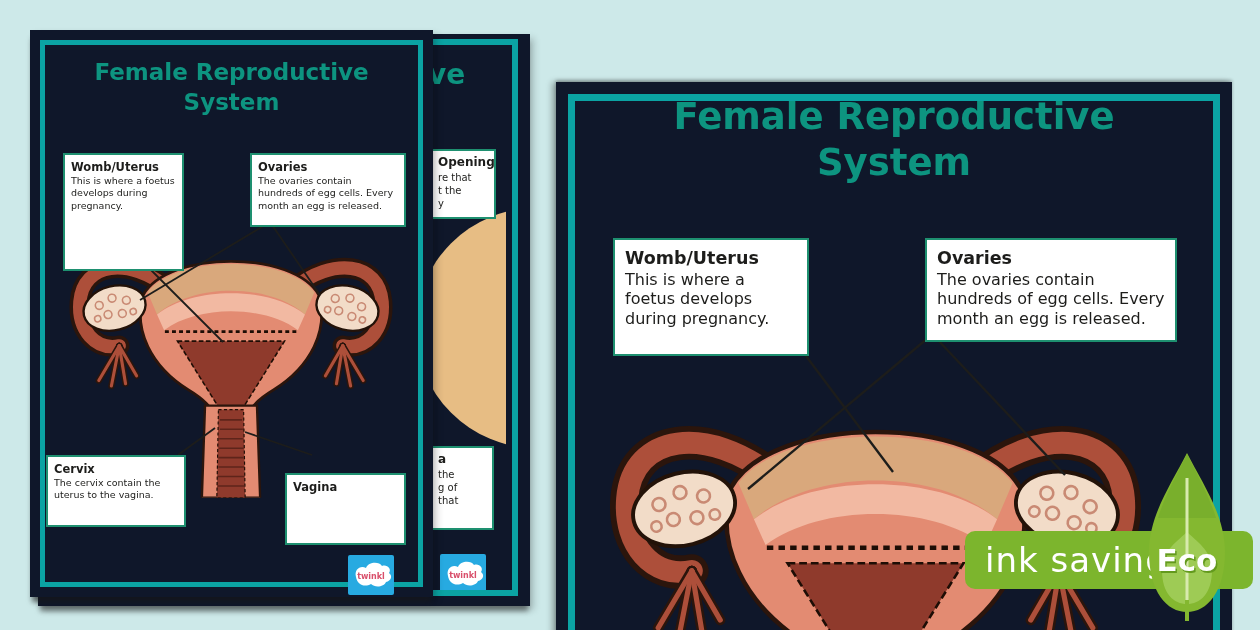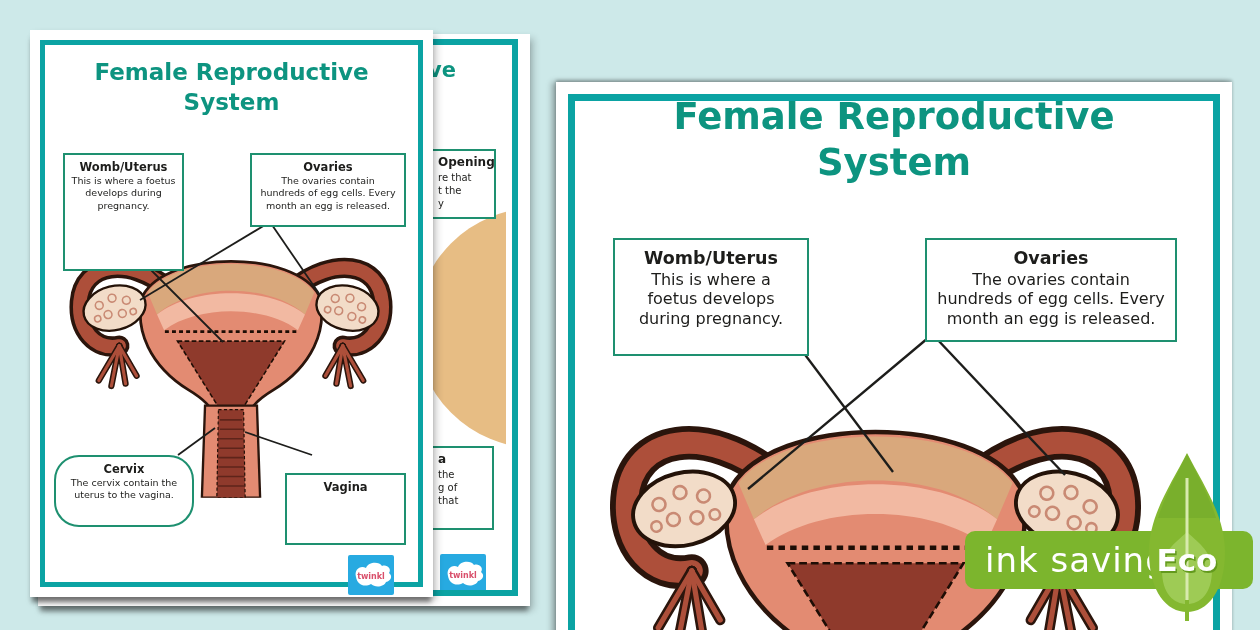--- a/index.html
+++ b/index.html
@@ -1,55 +1,55 @@
 <!DOCTYPE html>
 <html><head>
 <meta charset="utf-8">
 <style>
   html,body{margin:0;padding:0;}
   .stage{
     position:relative; width:1260px; height:630px; overflow:hidden;
     background:#cde9e9;
     font-family:"DejaVu Sans", sans-serif;
   }
-  .poster{ position:absolute; background:#ffffff; }
+  .poster{ position:absolute; background:#0f172a; }
   .poster-shadow{ box-shadow: 0 7px 5px -2px rgba(25,25,25,.55), 4px 4px 7px rgba(0,0,0,.18); }
 
   
   .poster-back{ left:38px; top:34px; width:492px; height:572px; z-index:1;
     box-shadow: 0 7px 5px -2px rgba(25,25,25,.5), 4px 4px 7px rgba(0,0,0,.18);}
   .poster-back .clip{ position:absolute; left:16px; right:24px; top:16px; bottom:16px; overflow:hidden; z-index:1;}
   .tan-circle{ position:absolute; right:-150px; top:158px; width:240px; height:240px;
     border-radius:50%; background:#e7bd84;}
   .poster-back .frame{ position:absolute; left:10px; right:12px; top:5px; bottom:10px;
     border:6px solid #0ba3a3; z-index:3; pointer-events:none;}
   .title-frag{ position:absolute; left:390px; top:24px; z-index:2;
-    color:#0d9480; font-size:21px; font-weight:bold;}
+    color:#0d9480; font-size:28px; font-weight:bold;}
   .frag-box{ position:absolute; background:#fff; border:2px solid #1e9070; z-index:2;
     font-size:10px; line-height:1.3; color:#1d1d1b;}
   .frag-box .pad{ padding:4px 4px 4px 58px;}
   .frag-box .b{ font-weight:bold; font-size:12px;}
   .frag-top{ left:340px; top:115px; width:114px; height:66px;}
   .frag-bottom{ left:340px; top:412px; width:112px; height:80px;}
 
   
   .poster-front{ left:30px; top:30px; width:403px; height:567px; z-index:3;}
   .poster-front .frame{ position:absolute; left:10px; right:10px; top:10px; bottom:10px;
     border:5px solid #0ba3a3; pointer-events:none; z-index:4;}
   .poster-front .ptitle{ position:absolute; left:0; right:0; top:28px; text-align:center;
     color:#0d9480; font-weight:bold; font-size:23px; line-height:1.3; z-index:2;}
   .callout{ position:absolute; background:#fff; border:2px solid #1e9070;
     color:#1d1d1b; z-index:3;}
-  .callout .pad{ padding:5px 6px;text-align:center;}
+  .callout .pad{ padding:5px 6px;}
   .callout .c-title{ font-weight:bold; }
   .small .c-title{ font-size:11.5px; line-height:1.3;}
   .small .c-body{ font-size:9.5px; line-height:1.3;}
   .co-womb{ left:33px; top:123px; width:117px; height:114px;}
   .co-ovaries{ left:220px; top:123px; width:152px; height:70px;}
-  .co-cervix{ left:24px; top:425px; width:136px; height:68px;border-radius:25px;}
+  .co-cervix{ left:16px; top:425px; width:136px; height:68px;}
   .co-vagina{ left:255px; top:443px; width:117px; height:68px;}
   .lines{ position:absolute; left:0; top:0; z-index:2; pointer-events:none;}
   .diagram{ position:absolute; z-index:1;}
   .diag-left{ left:20px; top:196px; width:362px; height:272px;}
 
   
   .poster-right{ left:556px; top:82px; width:676px; height:700px; z-index:4;
     box-shadow: -4px 0 6px rgba(0,0,0,.3), 0 -2px 3px rgba(0,0,0,.25);}
   .poster-right .frame{ position:absolute; left:12px; right:12px; top:12px; bottom:12px;
     border:7px solid #0ba3a3; pointer-events:none; z-index:4;}

